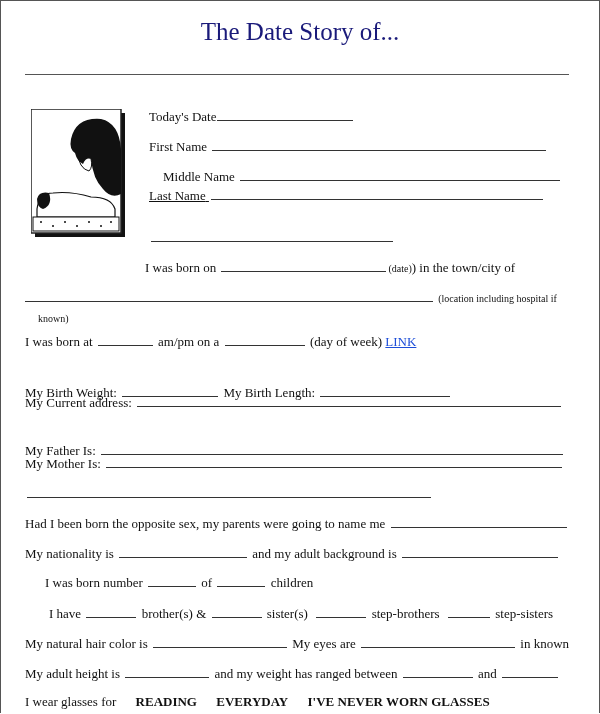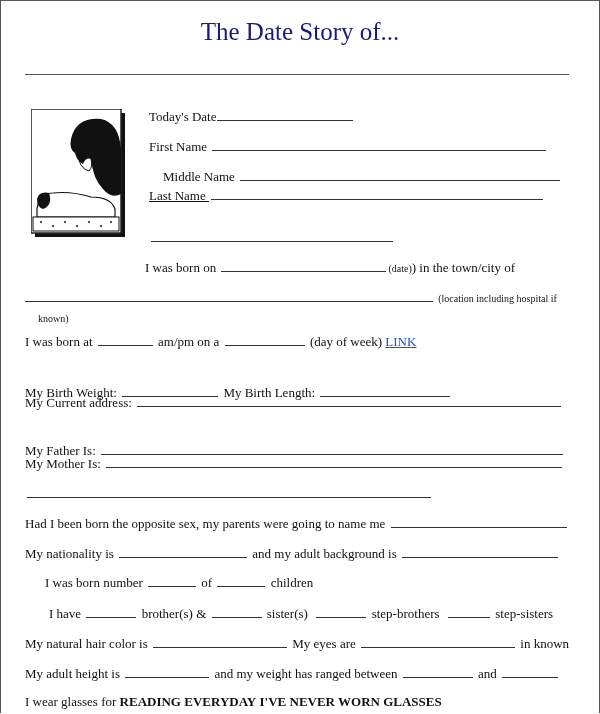--- a/index.html
+++ b/index.html
@@ -10,21 +10,21 @@
   .title { position:absolute; left:0; width:600px; top:18px; text-align:center;
            font-size:25px; color:#1a1a7a; }
   .rule { position:absolute; left:25px; top:74px; width:544px; height:0;
           border-top:1.5px solid #555; }
   .illus { position:absolute; left:31px; top:109px; width:94px; height:128px; }
   .row { position:absolute; font-size:13px; white-space:nowrap; line-height:16px; }
   .blank { display:inline-block; border-bottom:1px solid #333; height:12px;
            vertical-align:baseline; margin:0 2px; }
   .small { font-size:10px; }
   .link { color:#1d4ed8; text-decoration:underline; cursor:pointer; }
-  .bold { font-weight:bold; }
+  .bold { font-weight:bold; margin-left:16px; }
 </style>
 </head>
 <body>
 
 <div class="frame"></div>
 <div class="title">The Date Story of...</div>
 <div class="rule"></div>
 
 <svg class="illus" viewBox="0 0 94 128">
   <rect x="4" y="4" width="90" height="124" fill="#111"></rect>

